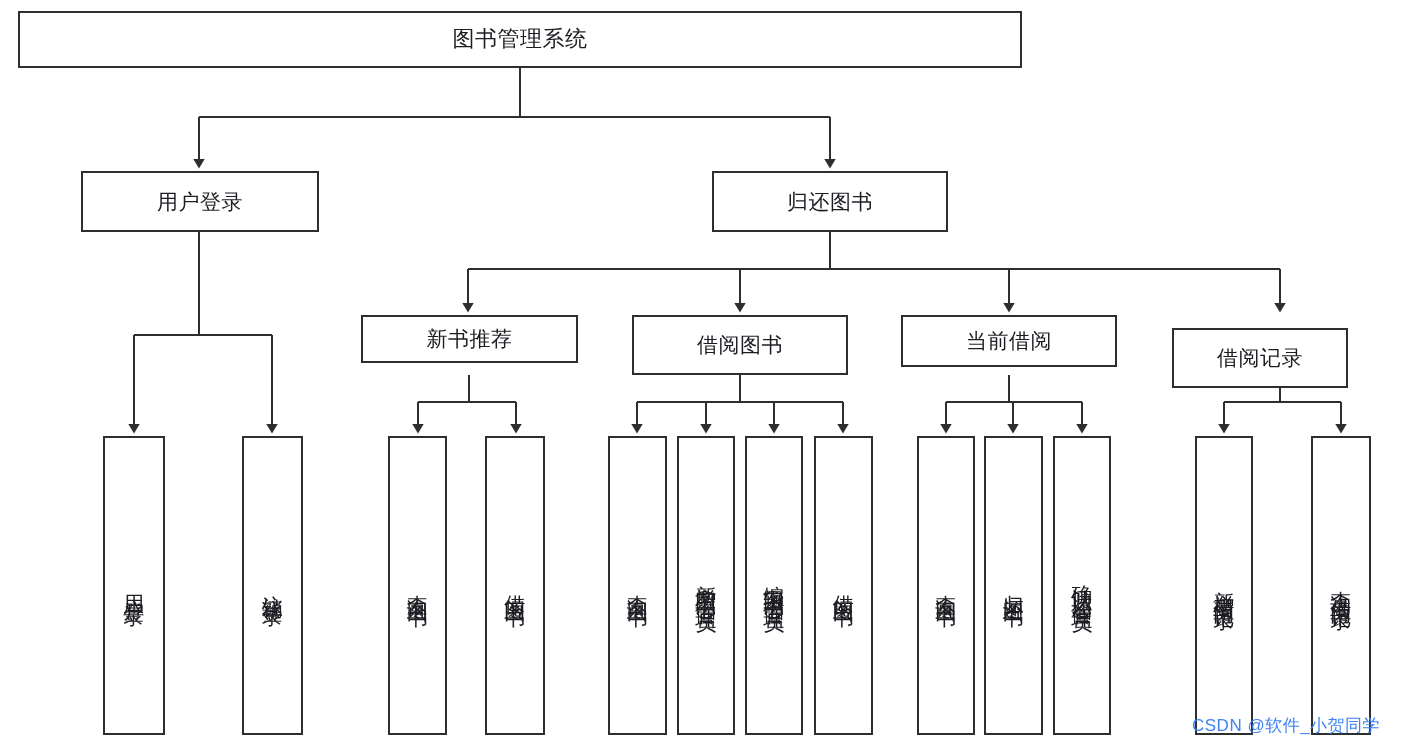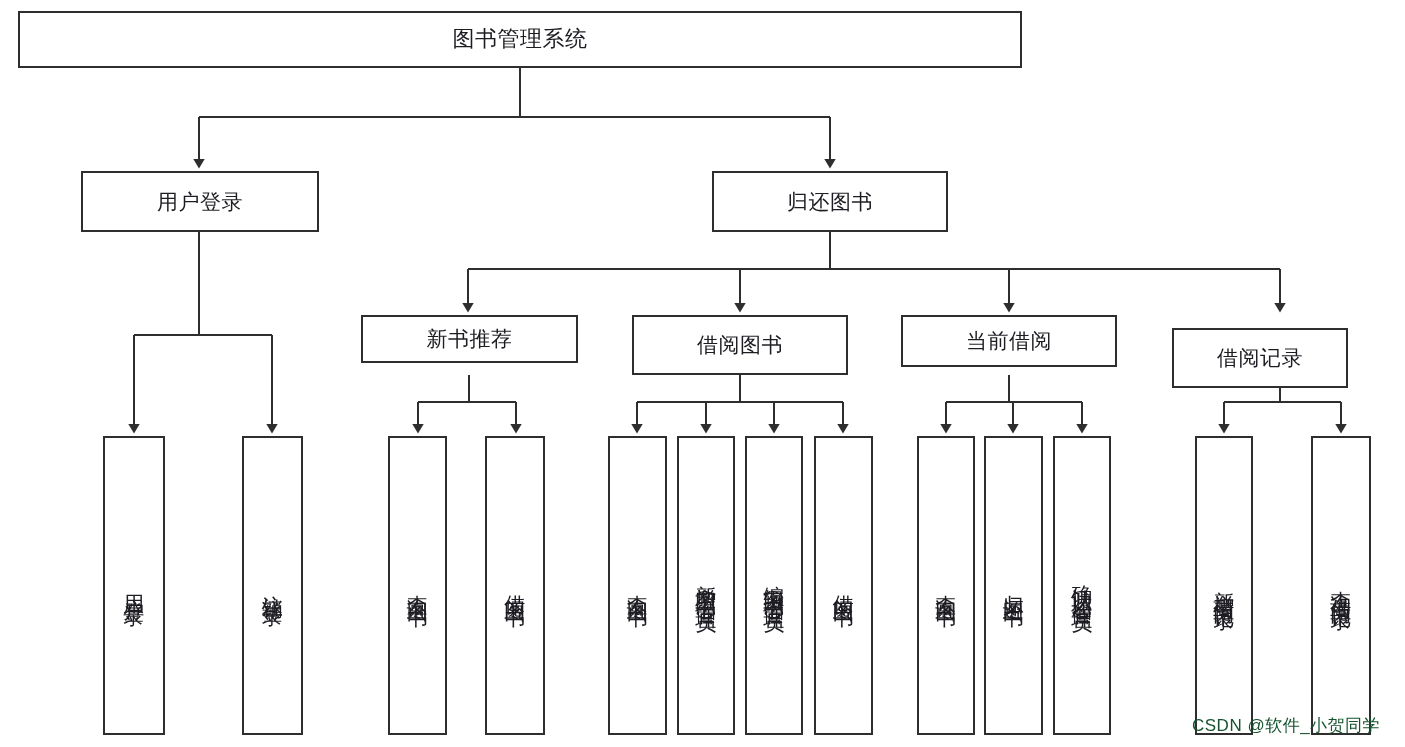--- a/index.html
+++ b/index.html
@@ -35,21 +35,21 @@
     text-orientation:upright;
     font-size:21px;
     letter-spacing:4px;
     align-items:center;justify-content:center;
   }
 
   .watermark{
     position:absolute;
     left:1192px;top:714px;
     font-size:17px;
-    color:#14532d;
+    color:#3b82f6;
     white-space:nowrap;
     letter-spacing:0.5px;
     font-family:"Liberation Sans","DejaVu Sans",sans-serif;
   }
 </style>
 </head>
 <body>
 
 <svg id="diagram" viewBox="0 0 1405 747" xmlns="http://www.w3.org/2000/svg">
   <defs>

